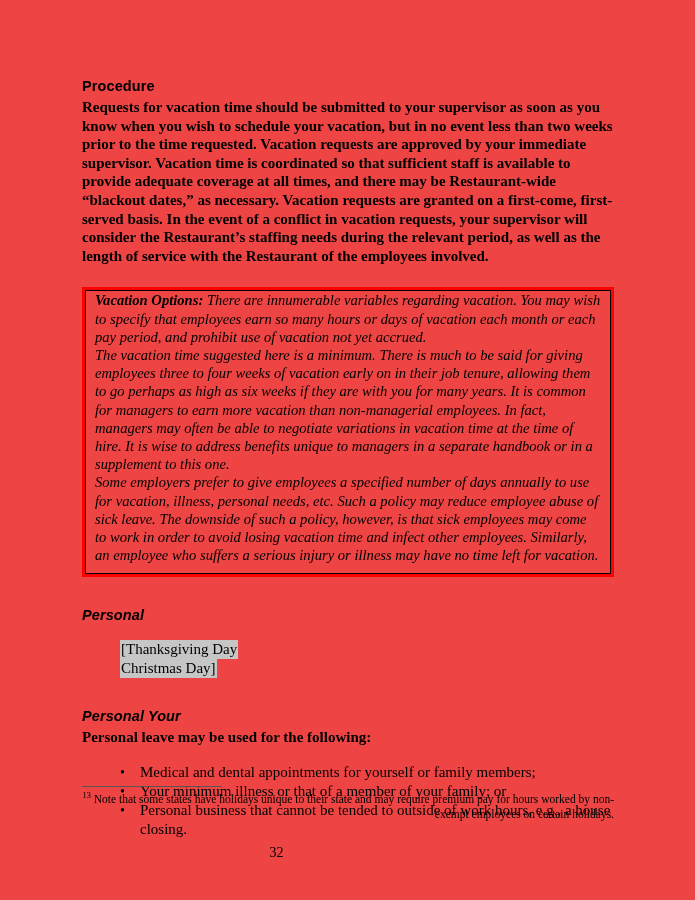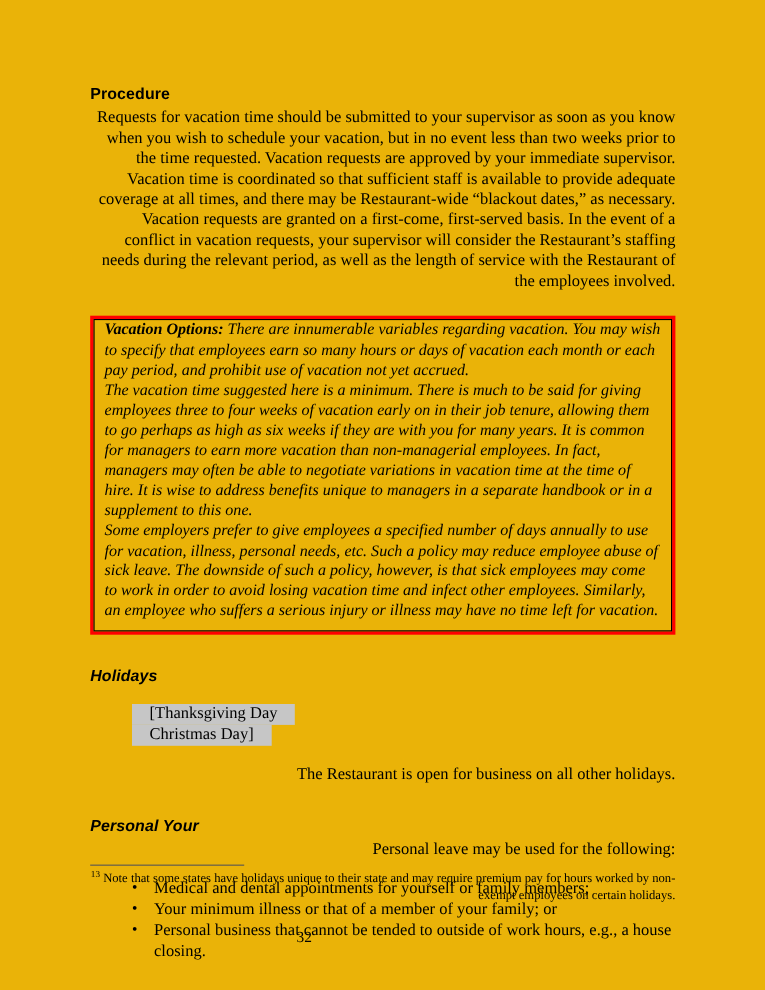--- a/index.html
+++ b/index.html
@@ -14,21 +14,21 @@
     font-family: "Liberation Serif", "DejaVu Serif", serif;
     color: #000000;
     overflow: hidden;
   }
 
   .page {
     position: absolute;
     left: 0; top: 0;
     width: 695px;
     height: 900px;
-    background: #eab308;
+    background: #ef4444;
   }
 
   .content {
     position: absolute;
     left: 82px;
     top: 78px;
     width: 532px;
   }
 
   
@@ -42,21 +42,22 @@
   }
   h2.section-heading.italic {
     font-style: italic;
   }
 
   
   p.body-text {
     font-size: 15px;
     line-height: 18.6px;
     margin: 0;
-    text-align: right;
+    text-align: left;
+    font-weight: bold;
   }
 
   
   .callout-box {
     position: relative;
     margin-top: 22px;
     margin-bottom: 0;
     border: 3px solid #ff0000;
     box-sizing: border-box;
     width: 532px;
@@ -85,21 +86,21 @@
     margin-top: 30px;
   }
   .holiday-list {
     margin: 17px 0 0 38px;
     font-size: 15px;
     line-height: 18.6px;
   }
   .holiday-item {
     background: #c6c6c6;
     display: inline-block;
-    padding: 0 16px;
+    padding: 0 1px;
   }
   .holiday-line {
     line-height: 18.6px;
   }
 
   sup.footnote-ref {
     font-size: 9.5px;
     vertical-align: super;
     line-height: 0;
   }
@@ -176,28 +177,27 @@
 
     <div class="callout-box">
       <div class="callout-inner">
         <p><span class="callout-lead">Vacation Options:</span><span> There are innumerable variables regarding vacation. You may wish to specify that employees earn so many hours or days of vacation each month or each pay period, and prohibit use of vacation not yet accrued.</span></p>
         <p>The vacation time suggested here is a minimum. There is much to be said for giving employees three to four weeks of vacation early on in their job tenure, allowing them to go perhaps as high as six weeks if they are with you for many years. It is common for managers to earn more vacation than non-managerial employees. In fact, managers may often be able to negotiate variations in vacation time at the time of hire. It is wise to address benefits unique to managers in a separate handbook or in a supplement to this one.</p>
         <p>Some employers prefer to give employees a specified number of days annually to use for vacation, illness, personal needs, etc. Such a policy may reduce employee abuse of sick leave. The downside of such a policy, however, is that sick employees may come to work in order to avoid losing vacation time and infect other employees. Similarly, an employee who suffers a serious injury or illness may have no time left for vacation.</p>
       </div>
     </div>
 
     <div class="holidays-block">
-      <h2 class="section-heading italic">Holidays</h2>
+      <h2 class="section-heading italic">Personal</h2>
 
       <div class="holiday-list">
         <div class="holiday-line"><span class="holiday-item">[Thanksgiving Day</span></div>
         <div class="holiday-line"><span class="holiday-item">Christmas Day]</span></div>
       </div>
 
-      <p class="body-text" style="margin-top:17px;">The Restaurant is open for business on all other holidays.</p>
     </div>
 
     <div class="personal-leave-block">
       <h2 class="section-heading italic">Personal Your</h2>
       <p class="body-text">Personal leave may be used for the following:</p>
 
       <ul class="leave-list">
         <li><span class="bullet-glyph">•</span><span>Medical and dental appointments for yourself or family members;</span></li>
         <li><span class="bullet-glyph">•</span><span>Your minimum illness or that of a member of your family; or</span></li>
         <li><span class="bullet-glyph">•</span><span>Personal business that cannot be tended to outside of work hours, e.g., a house closing.</span></li>

